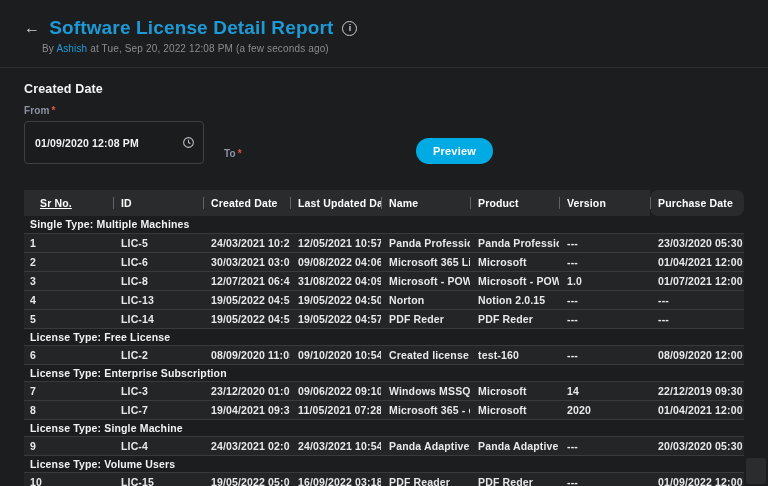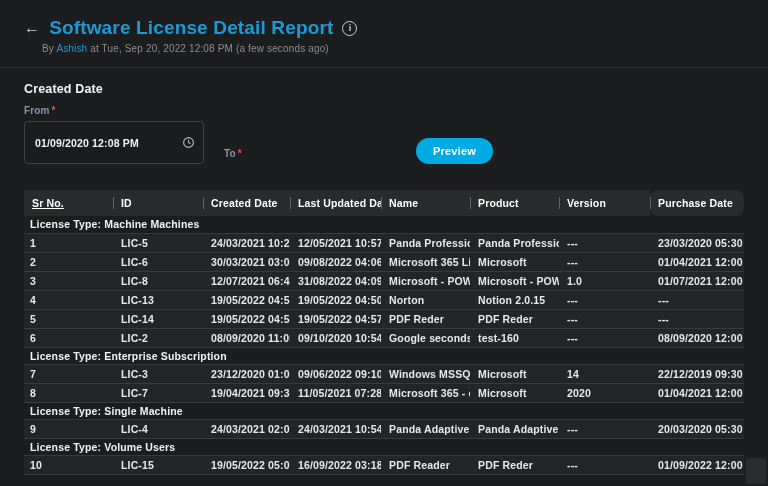--- a/index.html
+++ b/index.html
@@ -48,21 +48,21 @@
   
   table { margin:26px 0 0 24px; width:720px; border-collapse:collapse; table-layout:fixed; }
   th:nth-child(1){width:89px;} th:nth-child(2){width:90px;} th:nth-child(3){width:87px;}
   th:nth-child(4){width:91px;} th:nth-child(5){width:89px;} th:nth-child(6){width:89px;margin-left:34px;}
   th:nth-child(7){width:91px;} th:nth-child(8){width:94px;border-radius:8px;}
   thead th {
     background:#2a2b2d; height:26px; text-align:left;
     font-size:10.5px; font-weight:bold; color:#ffffff;
     padding:0 4px 0 8px; position:relative; white-space:nowrap; overflow:hidden;
   }
-  thead th:first-child { padding-left:8px;text-decoration:underline; }
+  thead th:first-child { padding-left:16px;text-decoration:underline; }
   thead th:not(:first-child)::before {
     content:""; position:absolute; left:0; top:7px; bottom:7px; width:1px; background:#63646a;
   }
   tbody tr.group-row td {
     height:17px; font-size:10.5px; font-weight:bold; color:#f2f2f2;
     padding:0 0 0 6px; border-bottom:1px solid #39393c; white-space:nowrap; overflow:hidden;
   }
   tbody tr.data-row { background:#232527; }
   tbody tr.data-row td {
     height:19px; font-size:10.5px; font-weight:bold; color:#e9e9e9;
@@ -122,21 +122,21 @@
         <th>Created Date</th>
         <th>Last Updated Date</th>
         <th>Name</th>
         <th>Product</th>
         <th>Version</th>
         <th>Purchase Date</th>
       </tr>
   </thead>
   <tbody>
       <tr class="group-row">
-        <td colspan="8">License Type: Machine Machines</td>
+        <td colspan="8">Single Type: Multiple Machines</td>
       </tr>
       <tr class="data-row">
         <td>1</td>
         <td>LIC-5</td>
         <td>24/03/2021 10:20 p…</td>
         <td>12/05/2021 10:57 a…</td>
         <td>Panda Profession…</td>
         <td>Panda Profession…</td>
         <td>---</td>
         <td>23/03/2020 05:30 …</td>
@@ -174,26 +174,29 @@
       <tr class="data-row">
         <td>5</td>
         <td>LIC-14</td>
         <td>19/05/2022 04:56 …</td>
         <td>19/05/2022 04:57 …</td>
         <td>PDF Reder</td>
         <td>PDF Reder</td>
         <td>---</td>
         <td>---</td>
       </tr>
+      <tr class="group-row">
+        <td colspan="8">License Type: Free License</td>
+      </tr>
       <tr class="data-row">
         <td>6</td>
         <td>LIC-2</td>
         <td>08/09/2020 11:05 …</td>
         <td>09/10/2020 10:54 …</td>
-        <td>Google seconds</td>
+        <td>Created license</td>
         <td>test-160</td>
         <td>---</td>
         <td>08/09/2020 12:00 …</td>
       </tr>
       <tr class="group-row">
         <td colspan="8">License Type: Enterprise Subscription</td>
       </tr>
       <tr class="data-row">
         <td>7</td>
         <td>LIC-3</td>

